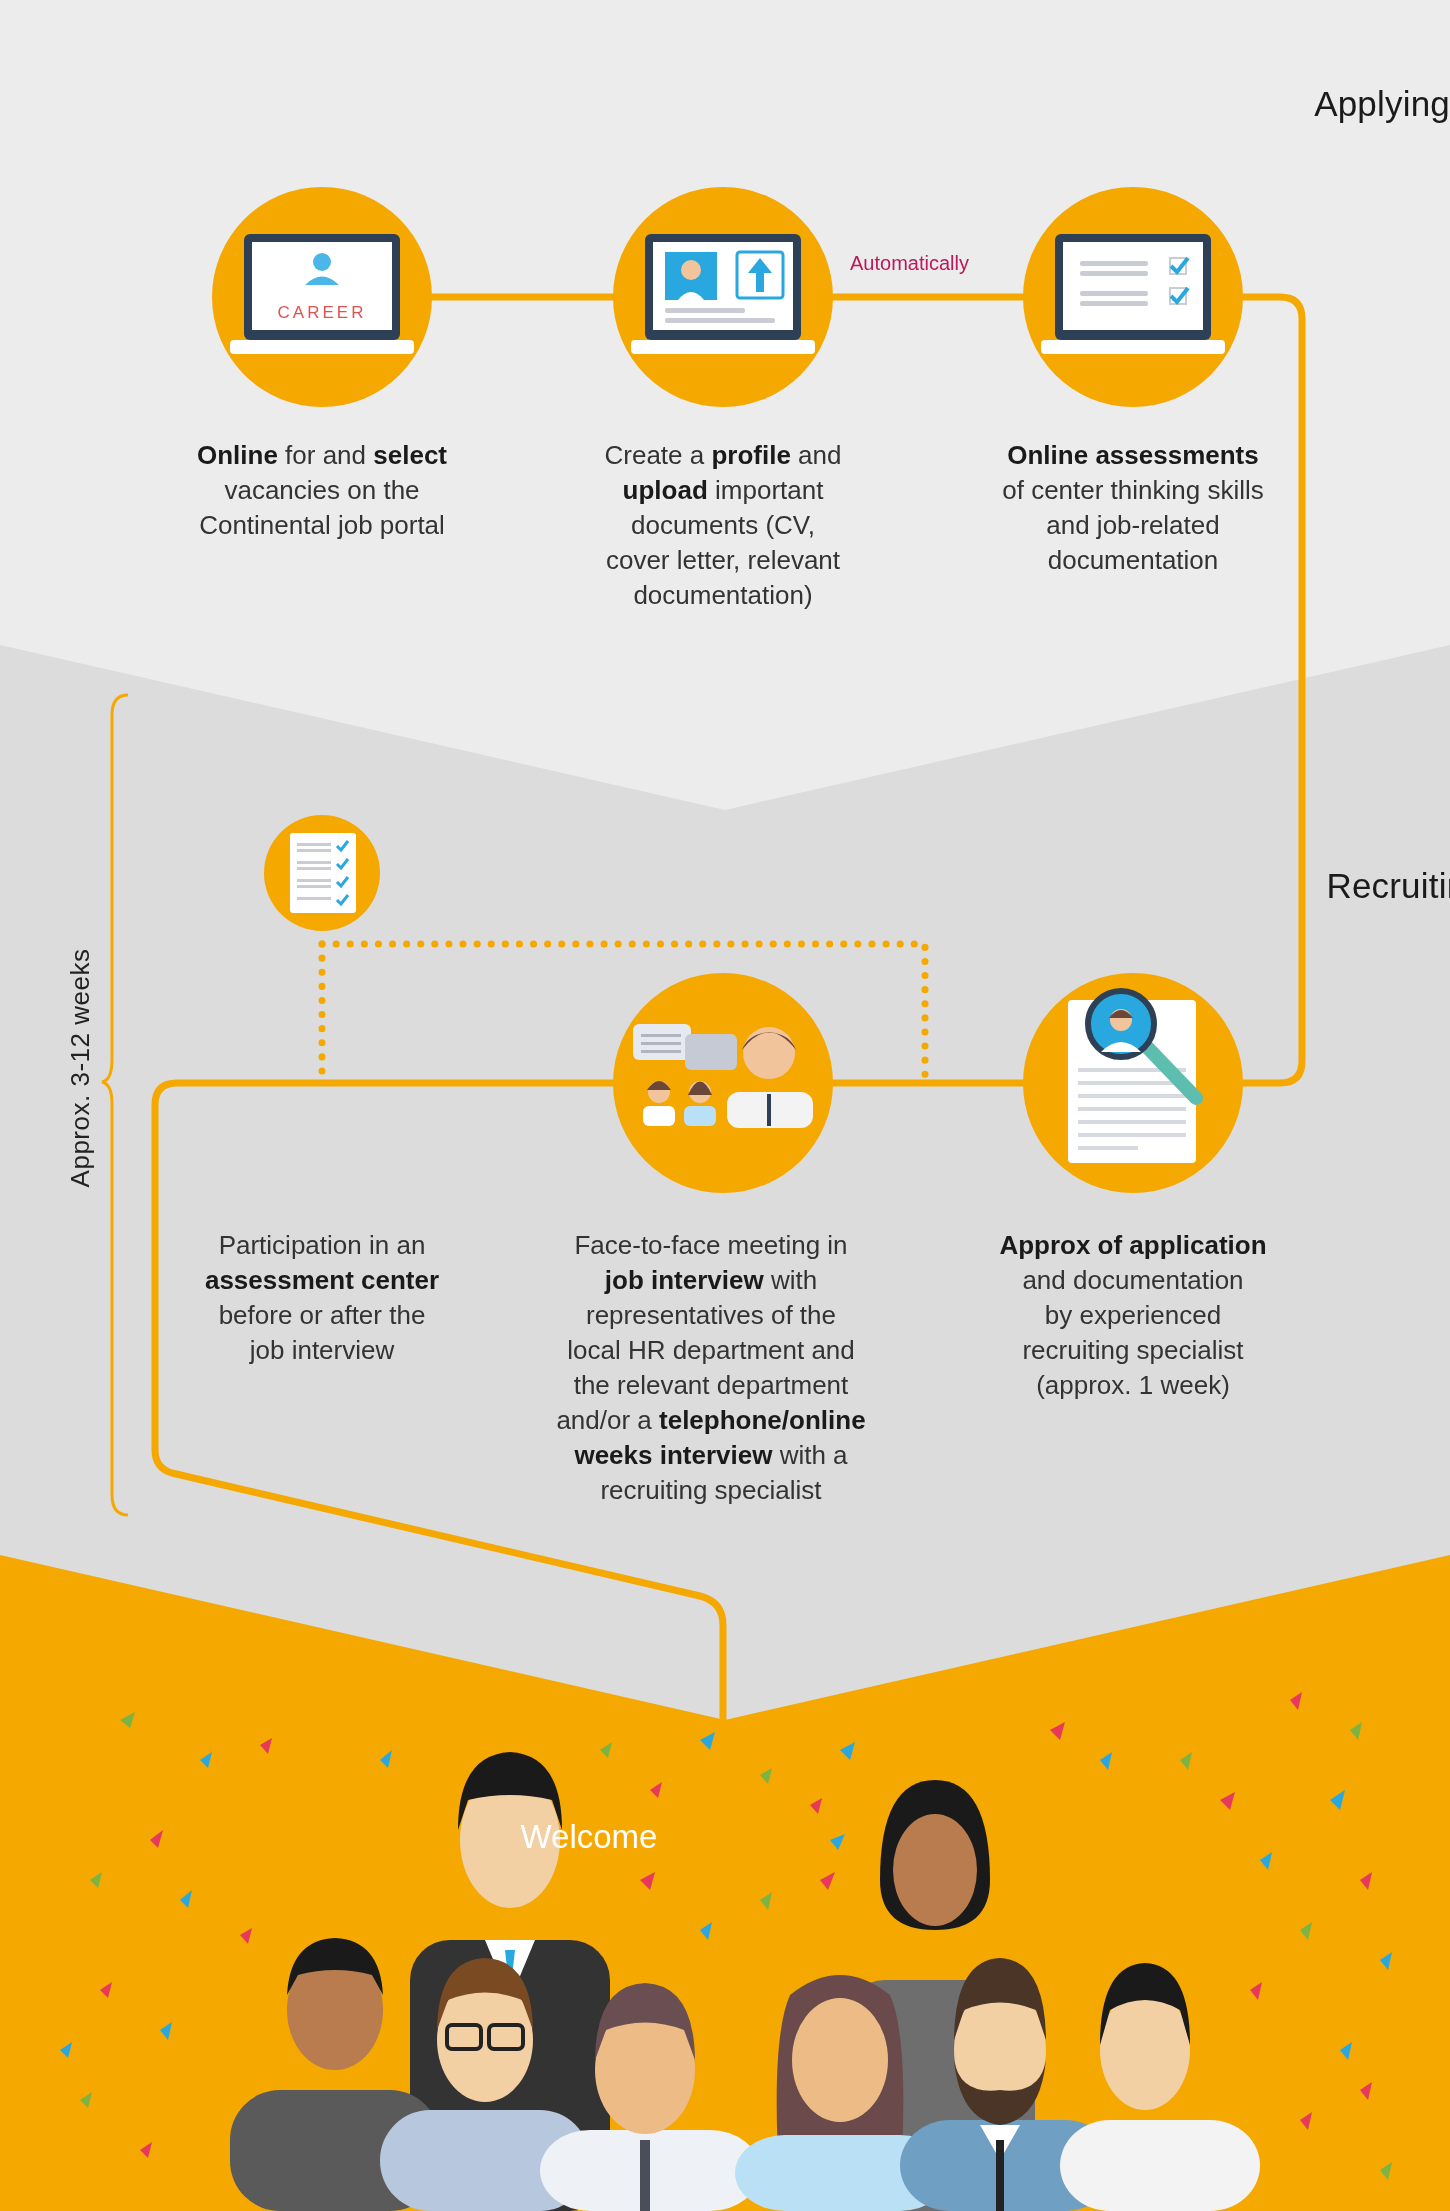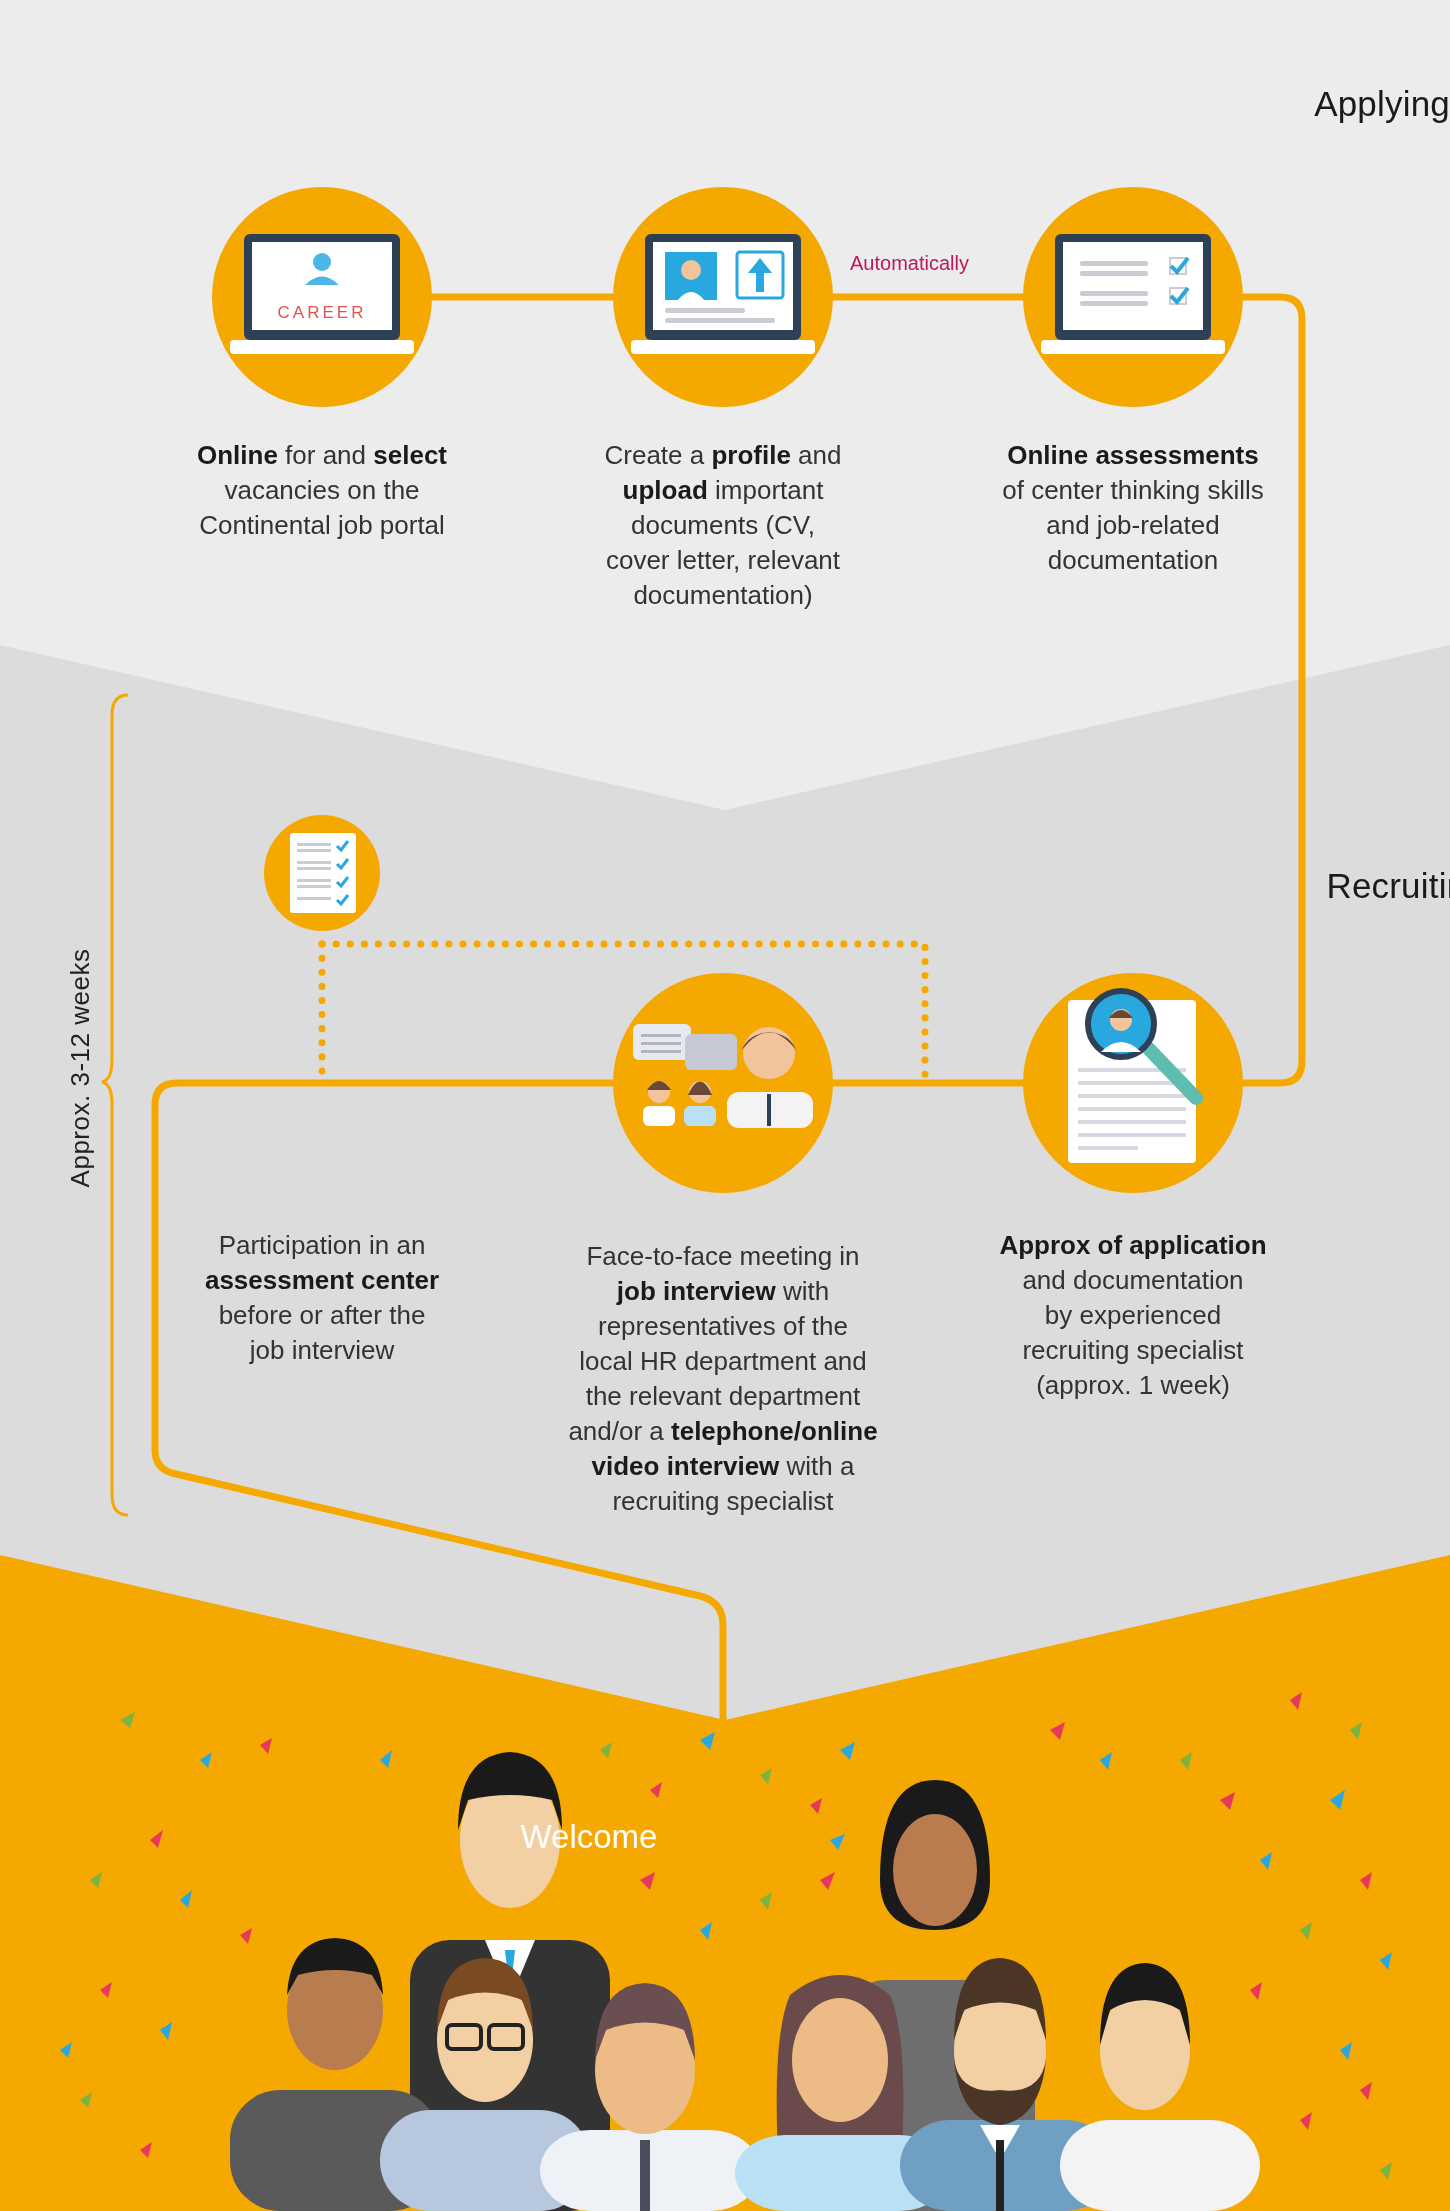--- a/index.html
+++ b/index.html
@@ -234,28 +234,28 @@
 
 <div class="weeks">Approx. 3-12 weeks</div>
 
 <div class="desc" style="left:157px; top:1228px;">
   <div>Participation in an</div>
   <div><b>assessment center</b></div>
   <div>before or after the</div>
   <div>job interview</div>
 </div>
 
-<div class="desc" style="left:548px; top:1228px; width:350px;margin-top:11px;">
+<div class="desc" style="left:536px; top:1228px; width:350px;">
   <div>Face-to-face meeting in</div>
   <div><b>job interview</b><span> with</span></div>
   <div>representatives of the</div>
   <div>local HR department and</div>
   <div>the relevant department</div>
   <div><span>and/or a </span><b>telephone/online</b></div>
-  <div><b>video interview</b><span> with a</span></div>
+  <div><b>weeks interview</b><span> with a</span></div>
   <div>recruiting specialist</div>
 </div>
 
 <div class="desc" style="left:968px; top:1228px;">
   <div><b>Approx of application</b></div>
   <div>and documentation</div>
   <div>by experienced</div>
   <div>recruiting specialist</div>
   <div>(approx. 1 week)</div>
 </div>

